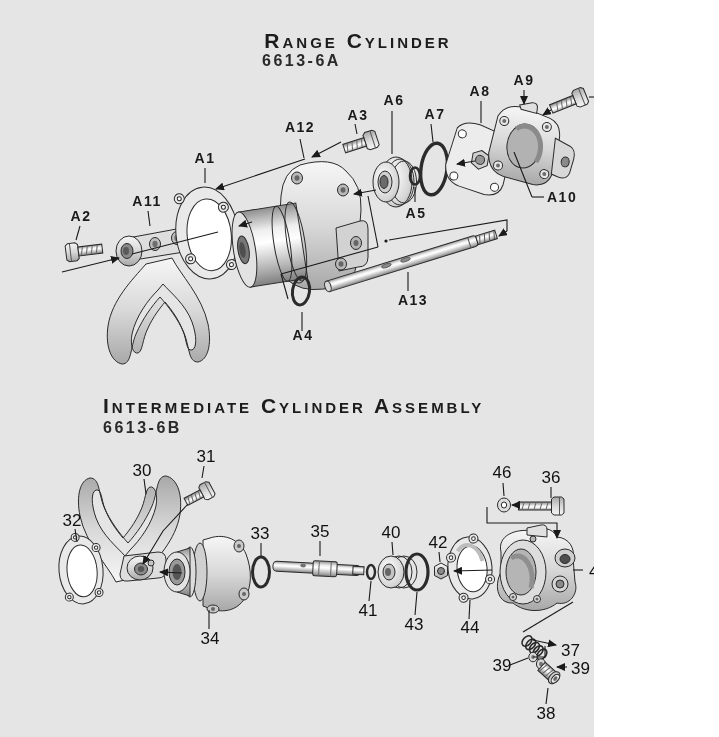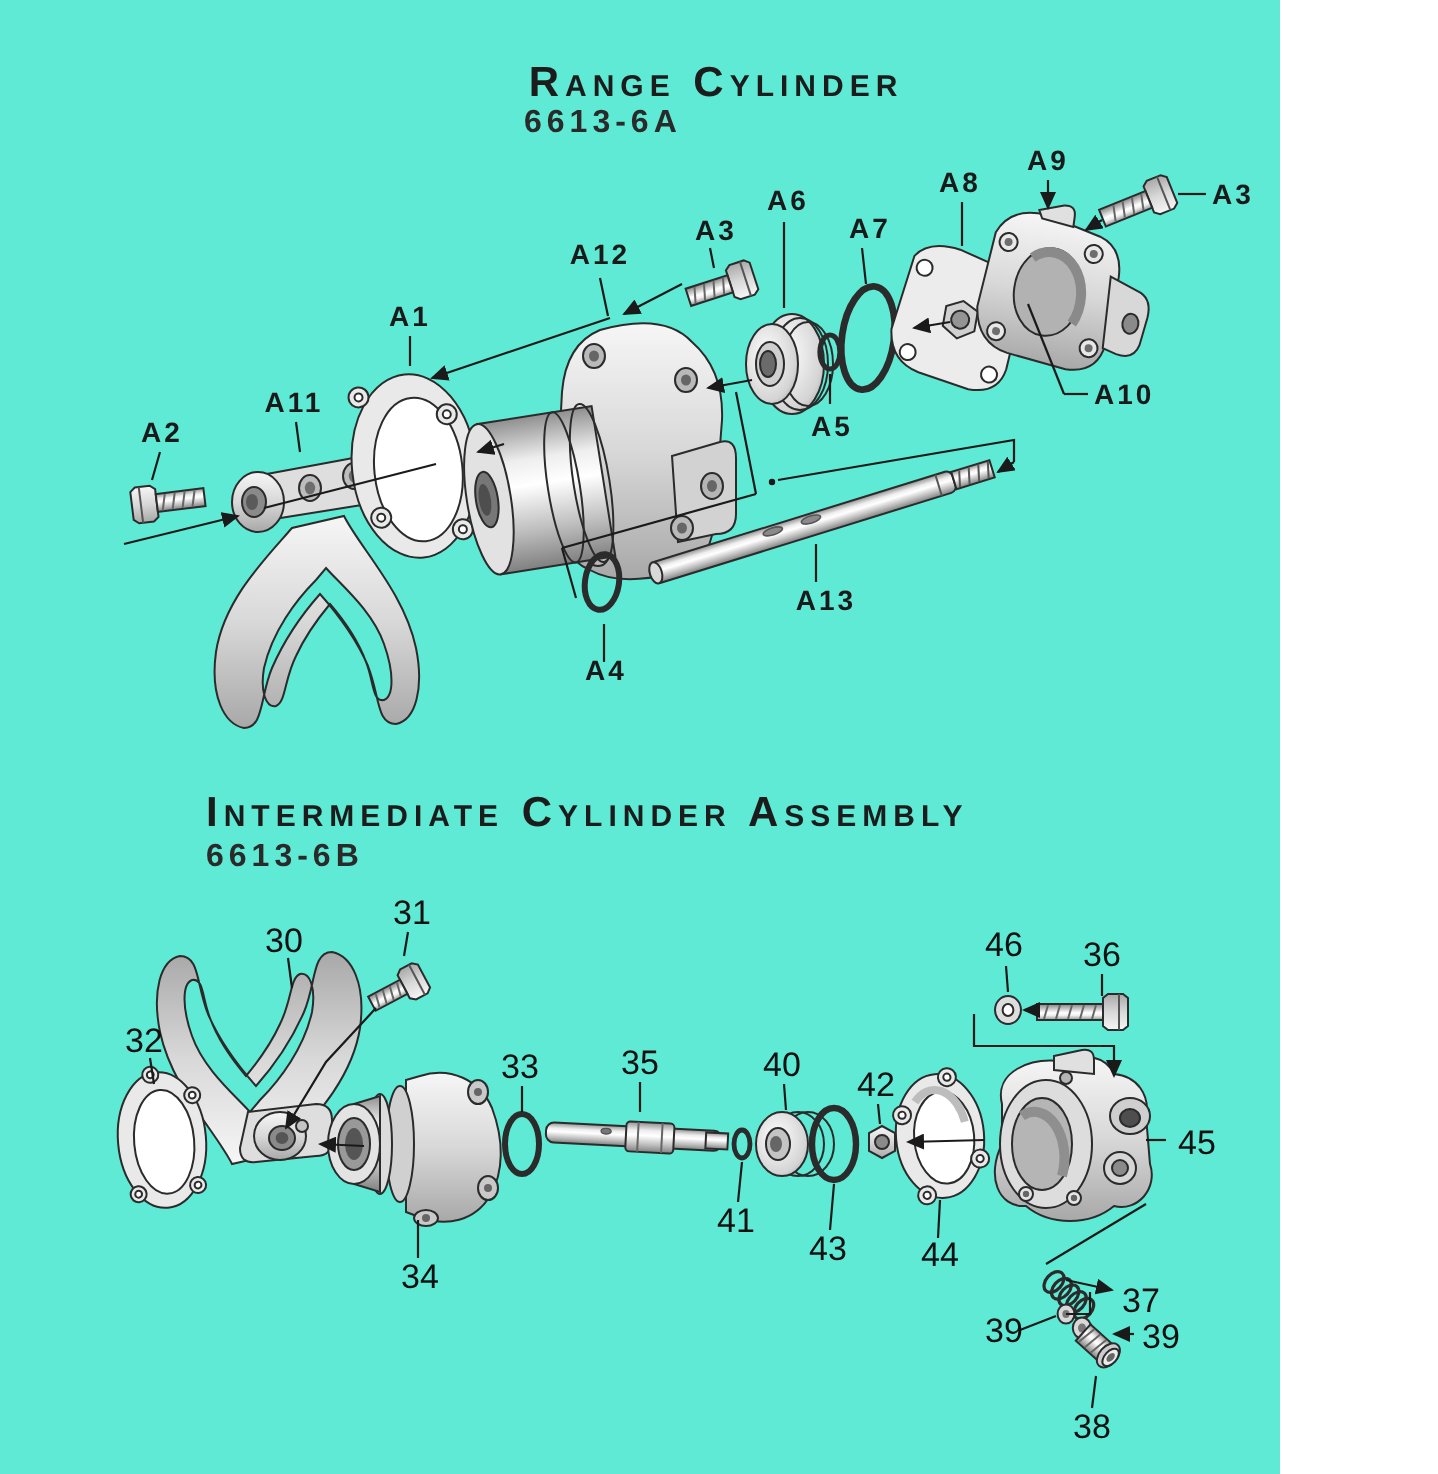--- a/index.html
+++ b/index.html
@@ -1,16 +1,16 @@
 <!DOCTYPE html>
 <html><head>
 <meta charset="utf-8">
 <style>
   html,body { margin:0; padding:0; background:#ffffff; }
-  .stage { position:relative; width:640px; height:737px; background:#5eead4; overflow:hidden;
+  .stage { position:relative; width:594px; height:737px; background:#e5e5e5; overflow:hidden;
            font-family:"Liberation Sans", sans-serif; }
   svg { display:block; }
   .t-main  { font-family:"Liberation Sans",sans-serif; font-weight:bold; font-size:21px;
              letter-spacing:3px; font-variant:small-caps; fill:#1c1c1c; }
   .t-code  { font-family:"Liberation Sans",sans-serif; font-weight:bold; font-size:16px;
              letter-spacing:2.5px; fill:#2a2a2a; }
   .lblA    { font-family:"Liberation Sans",sans-serif; font-weight:bold; font-size:14px;
              letter-spacing:1.5px; fill:#1a1a1a; }
   .lblN    { font-family:"Liberation Sans",sans-serif; font-size:17px; fill:#111111; }
   .ld      { stroke:#1a1a1a; stroke-width:1.1; fill:none; }

